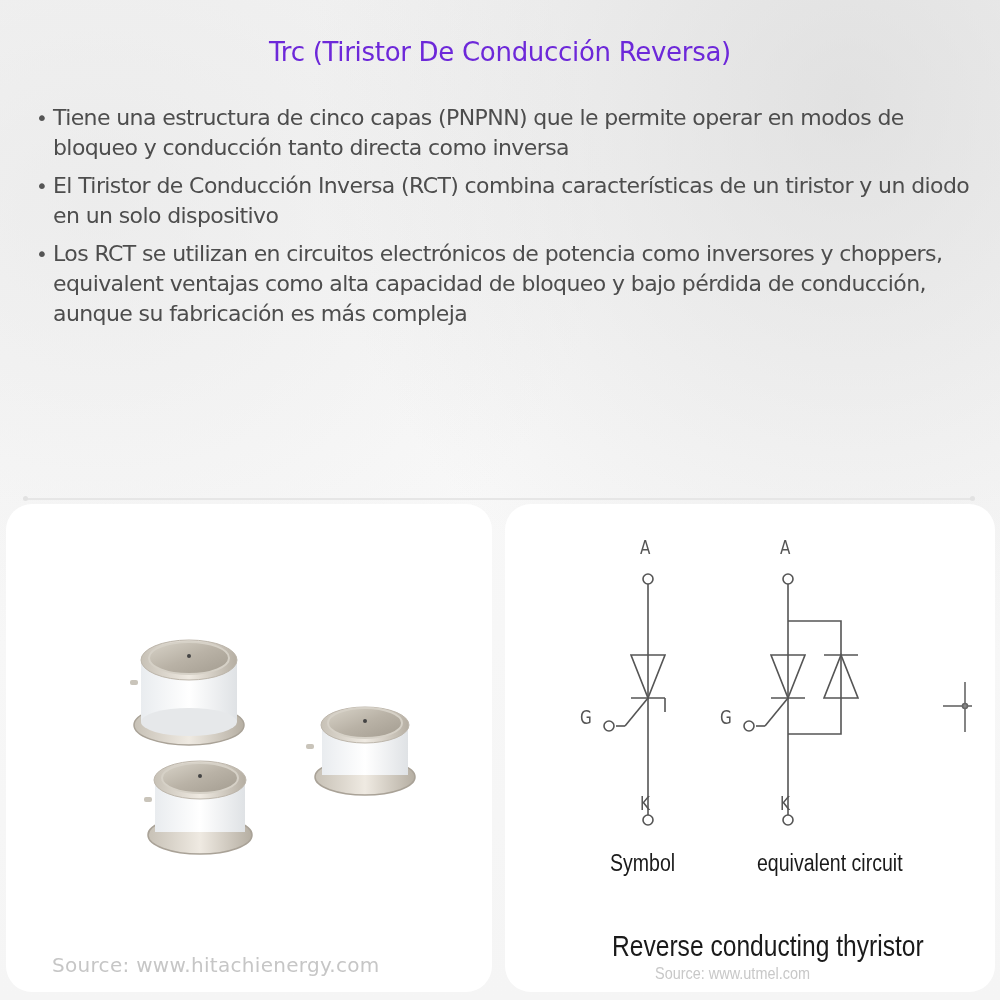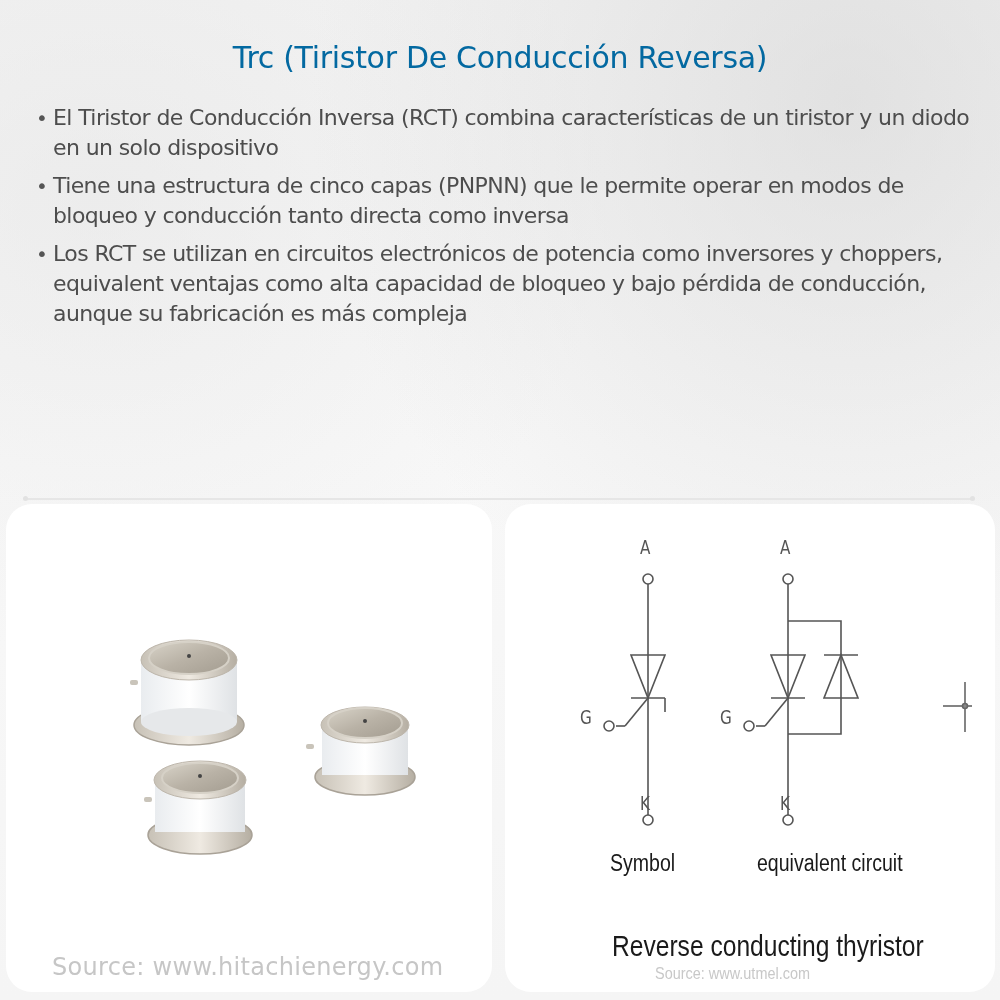--- a/index.html
+++ b/index.html
@@ -11,22 +11,22 @@
     }
     .bg-texture {
       position: absolute; inset: 0; pointer-events: none;
       background:
         radial-gradient(ellipse at 85% 10%, rgba(210,210,210,0.55) 0%, rgba(246,246,246,0) 45%),
         radial-gradient(ellipse at 10% 20%, rgba(225,225,225,0.45) 0%, rgba(246,246,246,0) 40%),
         linear-gradient(180deg, #f3f3f3 0%, #f8f8f8 45%, #f5f5f5 100%);
     }
     .title {
       position: absolute; top: 20px; left: 0; width: 1000px;
-      text-align: center; font-size: 30px; font-weight: normal;
-      color: #0369a1; letter-spacing: -0.3px;
+      text-align: center; font-size: 26px; font-weight: normal;
+      color: #6d28d9; letter-spacing: -0.3px;
     }
     .bullets {
       position: absolute; top: 103px; left: 36px; width: 940px;
       margin: 0; padding: 0; list-style: none;
     }
     .bullets li {
       position: relative; padding-left: 17px;
       font-size: 22px; line-height: 30px; color: #4d4d4d;
       margin-bottom: 8px; letter-spacing: -0.6px;
     }
@@ -42,21 +42,21 @@
       background: #e2e2e2;
     }
     .card {
       position: absolute; top: 504px; height: 488px;
       background: #ffffff; border-radius: 26px;
     }
     .card.left { left: 6px; width: 486px; }
     .card.right { left: 505px; width: 490px; }
     .source-left {
       position: absolute; left: 52px; top: 953px;
-      font-size: 24px; color: #c6c6c6; letter-spacing: 0.3px; text-align: right;
+      font-size: 20px; color: #c6c6c6; letter-spacing: 0.3px; text-align: right;
     }
     .disk { position: absolute; }
     .schem { position: absolute; left: 505px; top: 504px; }
     .schem-label {
       position: absolute; font-family: "Liberation Sans", sans-serif;
       color: #1a1a1a; transform: scaleX(0.85); transform-origin: left top;
     }
     .lbl-symbol { left: 610px; top: 850px; font-size: 23px; }
     .lbl-equiv { left: 757px; top: 850px; font-size: 23px; }
     .lbl-caption { left: 612px; top: 929px; font-size: 30px; transform: scaleX(0.82); }
@@ -71,22 +71,22 @@
     }
   </style>
 </head>
 <body>
 
 <div class="bg-texture"></div>
 
 <h1 class="title">Trc (Tiristor De Conducción Reversa)</h1>
 
 <ul class="bullets">
+  <li>Tiene una estructura de cinco capas (PNPNN) que le permite operar en modos de bloqueo y conducción tanto directa como inversa</li>
   <li>El Tiristor de Conducción Inversa (RCT) combina características de un tiristor y un diodo en un solo dispositivo</li>
-  <li>Tiene una estructura de cinco capas (PNPNN) que le permite operar en modos de bloqueo y conducción tanto directa como inversa</li>
   <li>Los RCT se utilizan en circuitos electrónicos de potencia como inversores y choppers, equivalent ventajas como alta capacidad de bloqueo y bajo pérdida de conducción, aunque su fabricación es más compleja</li>
 </ul>
 
 <div class="divider">
   <span class="dot" style="left:-2px"></span>
   <span class="dot" style="right:-2px"></span>
 </div>
 
 <div class="card left"></div>
 

